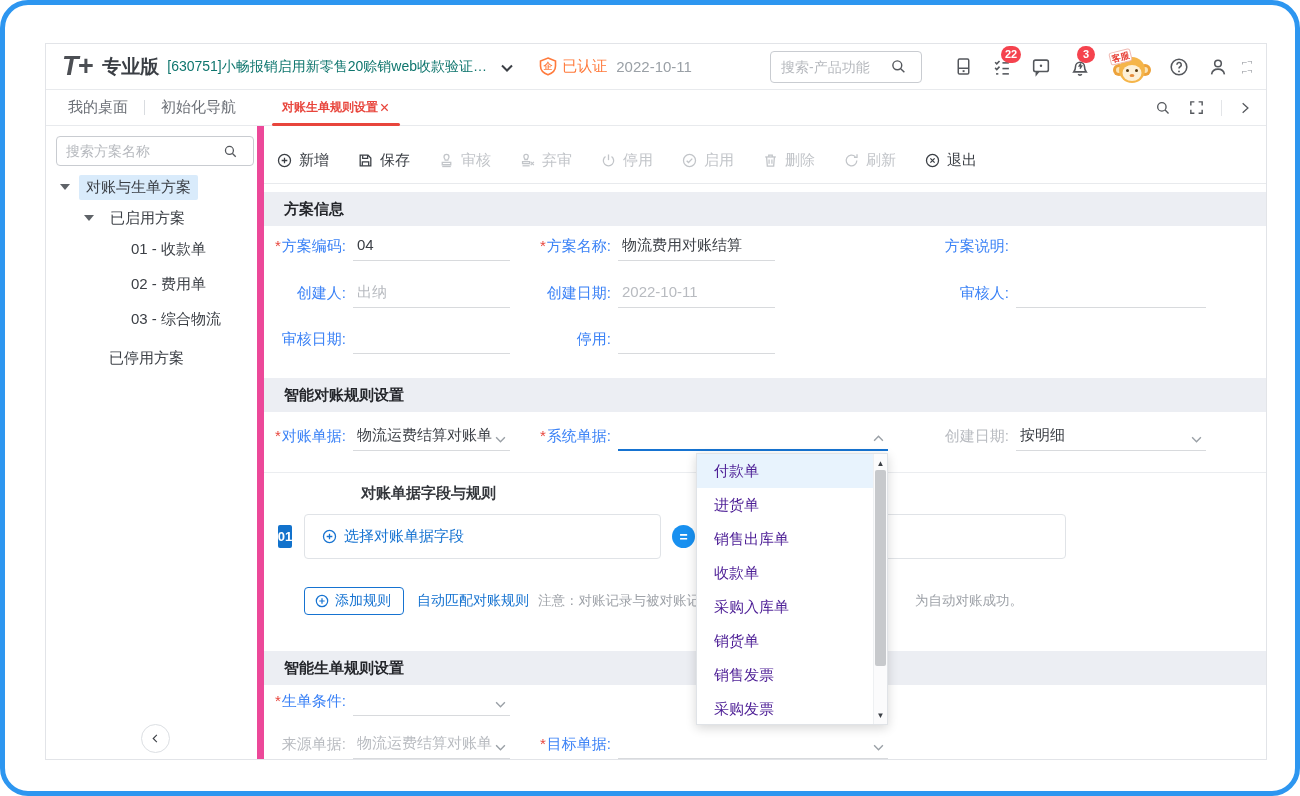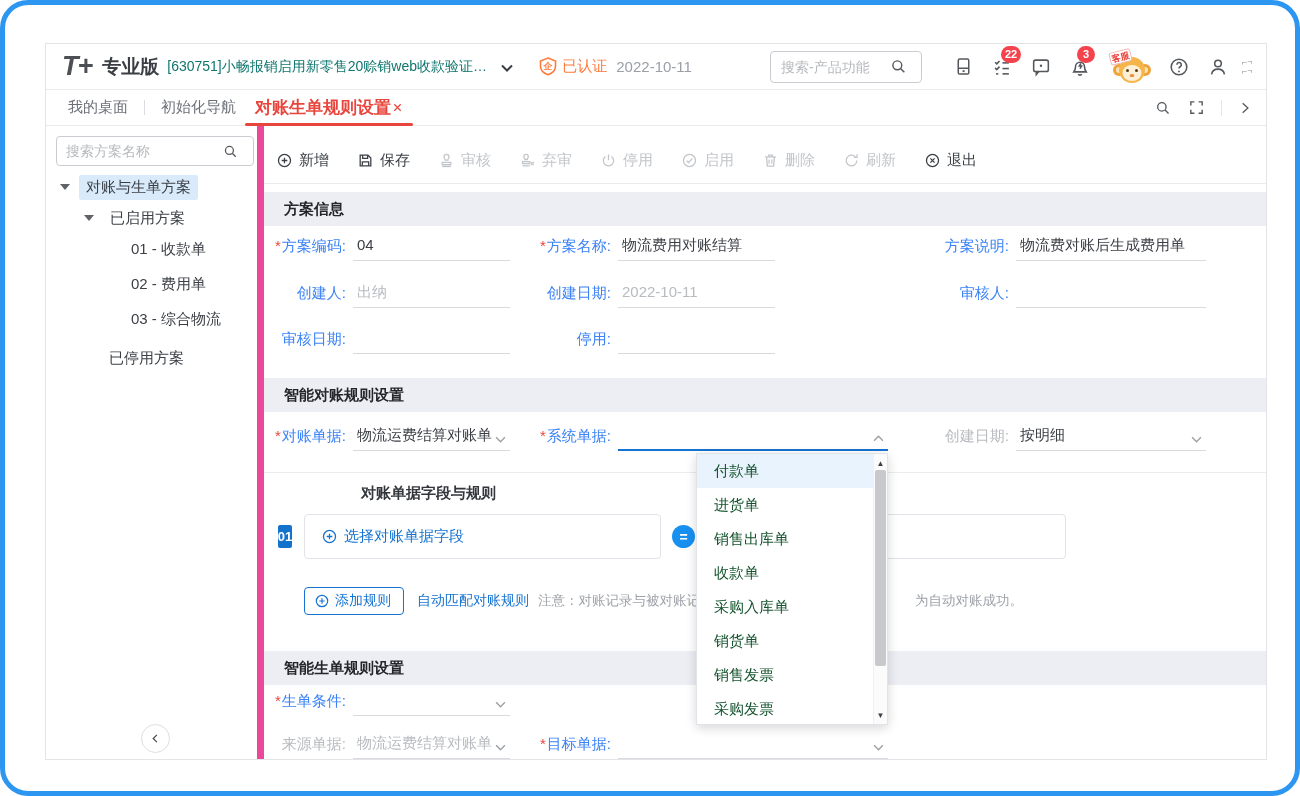--- a/index.html
+++ b/index.html
@@ -24,21 +24,21 @@
   .badge { position:absolute; top:-9px; min-width:18px; height:17px; border-radius:9px; background:#f5434e; color:#fff; font-size:11px; font-weight:700; line-height:17px; text-align:center; padding:0 4px; }
   .badge-tasks { left:11px; }
   .badge-bell { left:9px; }
   .mascot { position:relative; margin-left:14px; width:46px; height:38px; }
   .clipped-glyph { width:10px; margin-left:12px; color:#8a8e94; font-size:9px; line-height:9px; overflow:hidden; }
 
   
   .tabbar { position:relative; height:36px; border-bottom:1px solid #e8eaed; display:flex; align-items:center; padding-left:22px; }
   .tab { font-size:15px; color:#6b6f76; cursor:pointer; }
   .tab-div { width:1px; height:15px; background:#d9dce0; margin:0 16px; }
-  .tab-active { position:relative; display:flex; align-items:center; gap:1px; margin-left:15px; height:36px; color:#e8453c; font-size:17px; font-weight:700; cursor:pointer; padding:0 4px; }
+  .tab-active { position:relative; display:flex; align-items:center; gap:1px; margin-left:42px; height:36px; color:#e8453c; font-size:12px; font-weight:700; cursor:pointer; padding:0 4px; }
   .tab-active::after { content:""; position:absolute; left:-6px; right:-6px; bottom:0; height:3px; background:#e8453c; border-radius:2px; }
   .tab-right { margin-left:auto; display:flex; align-items:center; gap:16px; padding-right:14px; color:#54575c; }
   .tbr-div { width:1px; height:16px; background:#e3e5e8; }
 
   
   .bodyrow { display:flex; height:635px; }
   .sidebar { position:relative; width:218px; border-right:7px solid #ec4899; flex:none; }
   .sb-search { position:absolute; left:10px; top:10px; width:198px; height:30px; border:1px solid #c9ccd1; border-radius:4px; display:flex; align-items:center; padding:0 8px 0 9px; }
   .sb-search input { border:none; outline:none; width:156px; font-size:14px; color:#3b3f45; font-family:inherit; }
   .sb-search input::placeholder { color:#b6b9be; }
@@ -81,21 +81,21 @@
   .addrule-row { position:absolute; left:40px; top:461px; height:28px; display:flex; align-items:center; }
   .addrule-btn { height:28px; border:1px solid #1673d1; border-radius:4px; color:#1673d1; font-size:14px; display:flex; align-items:center; gap:5px; padding:0 12px 0 9px; cursor:pointer; }
   .automatch { margin-left:13px; font-size:14px; color:#1673d1; cursor:pointer; }
   .note { font-size:13.5px; color:#9ea2a8; }
   .note-l { margin-left:9px; }
   .note-spacer { width:188px; }
 
   
   .dropdown { position:absolute; left:432px; top:327px; width:192px; height:272px; background:#fff; border:1px solid #e0e3e7; box-shadow:0 3px 10px rgba(0,0,0,.16); z-index:20; display:flex; }
   .dd-list { flex:1; }
-  .dd-item { height:34px; line-height:34px; padding-left:17px; font-size:15px; color:#14532d; cursor:pointer; }
+  .dd-item { height:34px; line-height:34px; padding-left:17px; font-size:15px; color:#4c1d95; cursor:pointer; }
   .dd-item.hl { background:#e8f3fd; }
   .dd-scroll { position:relative; width:14px; border-left:1px solid #eef0f2; background:#fbfbfc; }
   .dd-arrow { position:absolute; left:0; width:13px; height:14px; display:flex; align-items:center; justify-content:center; font-size:8px; color:#3b3f45; cursor:pointer; }
   .dd-up { top:2px; } .dd-down { bottom:2px; }
   .dd-thumb { position:absolute; left:1px; top:16px; width:11px; height:196px; background:#c7c9cc; border-radius:2px; cursor:pointer; }
 
   svg { display:block; }
 </style>
 </head>
 <body>
@@ -349,21 +349,20 @@
       <div class="field" style="left:6px;top:105px">
         <span class="flabel req lw1">方案编码:</span>
         <span class="fval w157">04</span>
       </div>
       <div class="field" style="left:240px;top:105px">
         <span class="flabel req lw2">方案名称:</span>
         <span class="fval w157">物流费用对账结算</span>
       </div>
       <div class="field" style="left:630px;top:105px">
         <span class="flabel lw3">方案说明:</span>
-        <span class="fval w190">物流费对账后生成费用单</span>
       </div>
 
       <div class="field" style="left:6px;top:152px">
         <span class="flabel lw1">创建人:</span>
         <span class="fval dis w157">出纳</span>
       </div>
       <div class="field" style="left:240px;top:152px">
         <span class="flabel lw2">创建日期:</span>
         <span class="fval dis w157">2022-10-11</span>
       </div>

